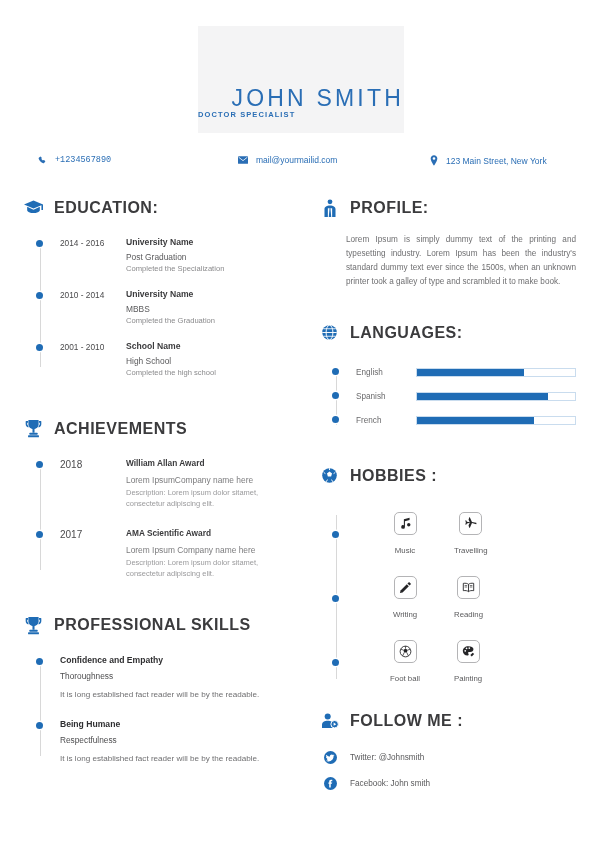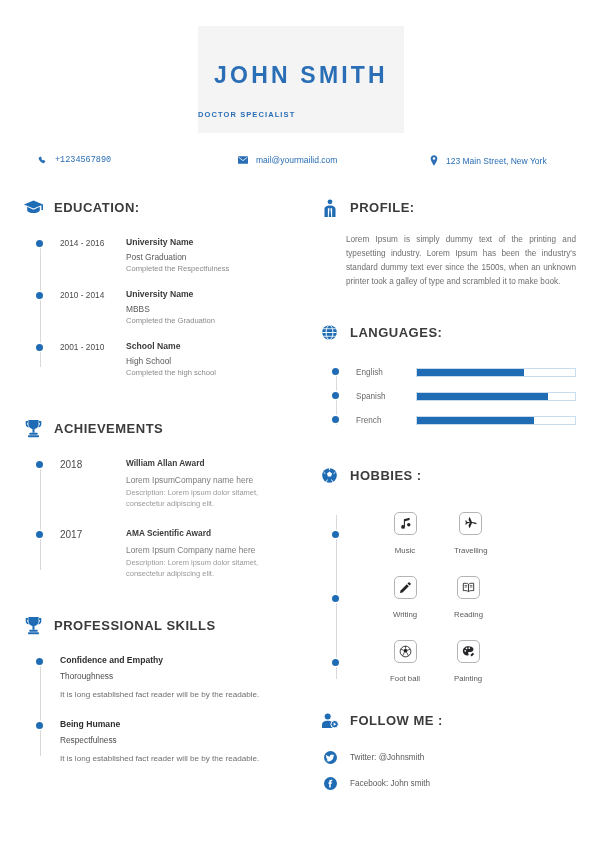--- a/index.html
+++ b/index.html
@@ -10,23 +10,23 @@
     -webkit-font-smoothing: antialiased;
   }
   .page { position: relative; width: 600px; height: 842px; overflow: hidden; background:#fff; }
 
   
   .header-block {
     position: absolute; left: 198px; top: 26px; width: 206px; height: 107px;
     background: #f4f4f5;
   }
   .name {
-    position: absolute; left: 198px; top: 62px; width: 206px;
-    text-align: center;
-    font-size: 23px; letter-spacing: 3.2px; color: #2a6eb5; font-weight: 700;
+    position: absolute; left: 198px; top: 85px; width: 206px;
+    text-align: right;
+    font-size: 23px; letter-spacing: 3.2px; color: #2a6eb5; font-weight: 400;
   }
   .role {
     position: absolute; left: 198px; top: 110px; width: 206px;
     text-align: left;
     font-size: 7.5px; letter-spacing: 1.1px; color: #2a6eb5; font-weight: 700;
   }
 
   
   .contact-row {
     position: absolute; left: 30px; top: 155px; width: 540px; height: 16px;
@@ -38,21 +38,21 @@
   .c2 { left: 208px; top: 0; }
   .c3 { left: 400px; top: 0; }
 
   
   .col-left  { position: absolute; left: 24px;  top: 198px; width: 268px; }
   .col-right { position: absolute; left: 320px; top: 198px; width: 256px; }
 
   
   .sec-head { display: flex; align-items: center; gap: 11px; }
   .sec-head .sh-icon { width: 19px; height: 19px; display:flex; align-items:center; justify-content:center; flex: 0 0 19px; }
-  .sec-head .sh-title { font-size: 13px; font-weight: 700; color: #3b3b3d; letter-spacing: 0.5px; }
+  .sec-head .sh-title { font-size: 16px; font-weight: 700; color: #3b3b3d; letter-spacing: 0.5px; }
 
   
   .tl { position: relative; }
   .tl-line {
     position: absolute; left: 16px; top: 8px; bottom: 10px;
     width: 1px; background: #d8d8d8;
   }
   .tl-row { position: relative; display: flex; }
   .tl-dot {
     position: absolute; left: 12px; top: 3px;
@@ -183,21 +183,21 @@
 
     <div class="tl">
       <div class="tl-line"></div>
 
       <div class="tl-row edu-row">
         <span class="tl-dot"></span>
         <div class="edu-date">2014 - 2016</div>
         <div class="edu-body">
           <div class="edu-org">University Name</div>
           <div class="edu-deg">Post Graduation</div>
-          <div class="edu-note">Completed the Respectfulness</div>
+          <div class="edu-note">Completed the Specialization</div>
         </div>
       </div>
 
       <div class="tl-row edu-row">
         <span class="tl-dot"></span>
         <div class="edu-date">2010 - 2014</div>
         <div class="edu-body">
           <div class="edu-org">University Name</div>
           <div class="edu-deg">MBBS</div>
           <div class="edu-note">Completed the Graduation</div>

